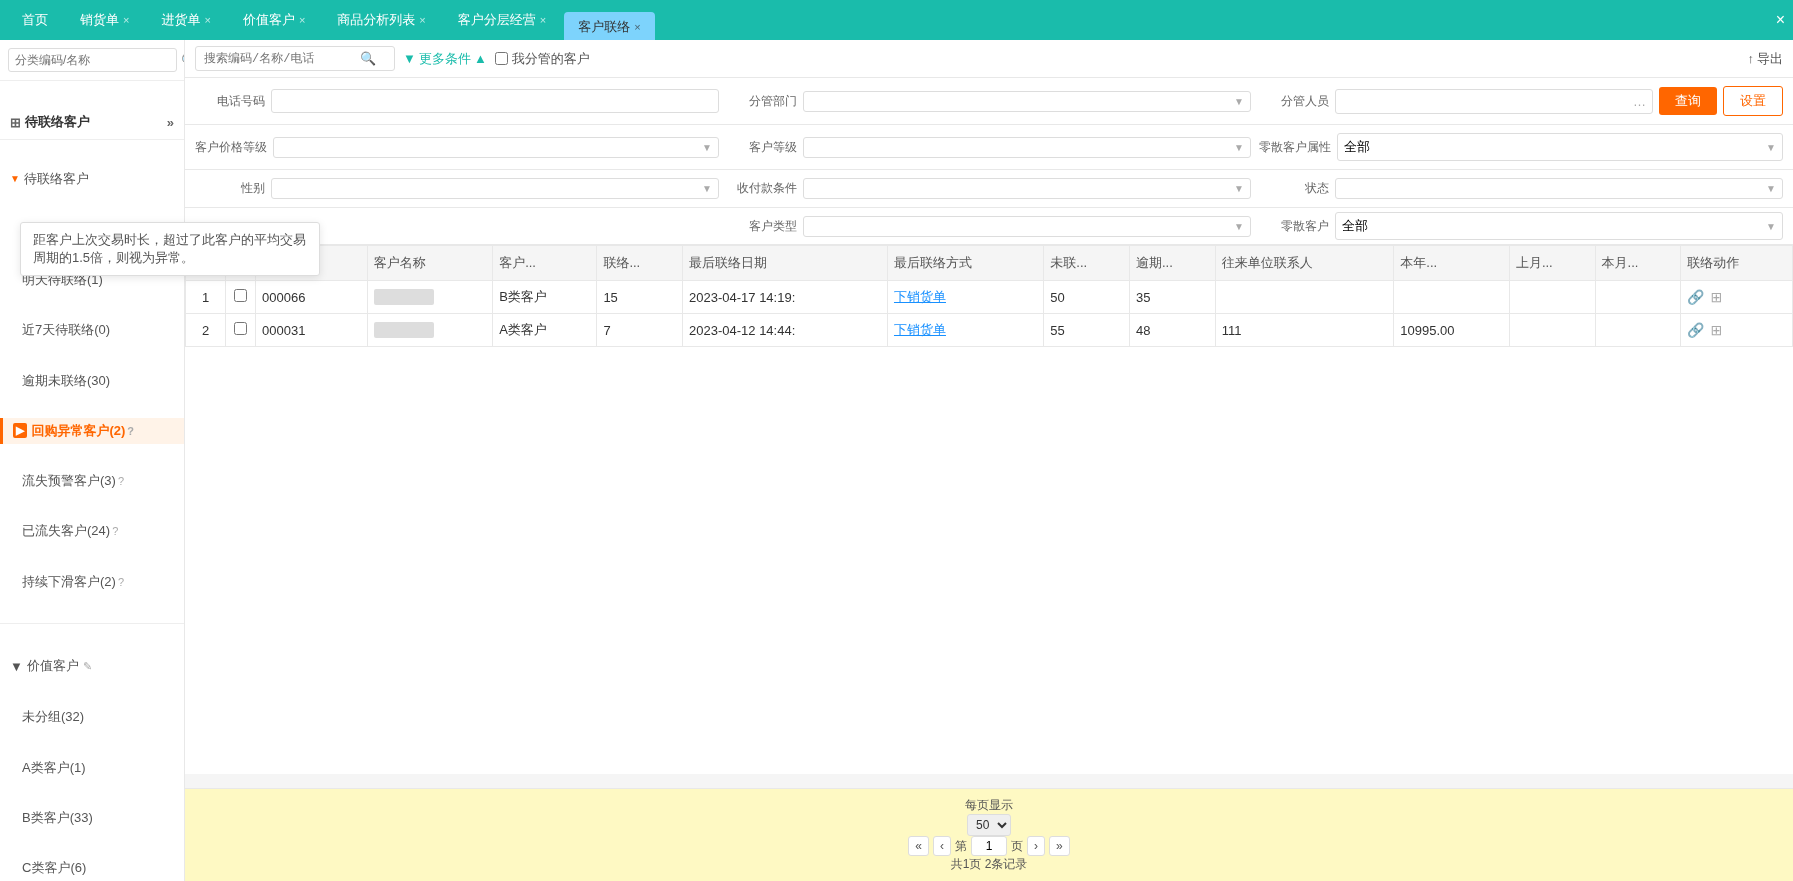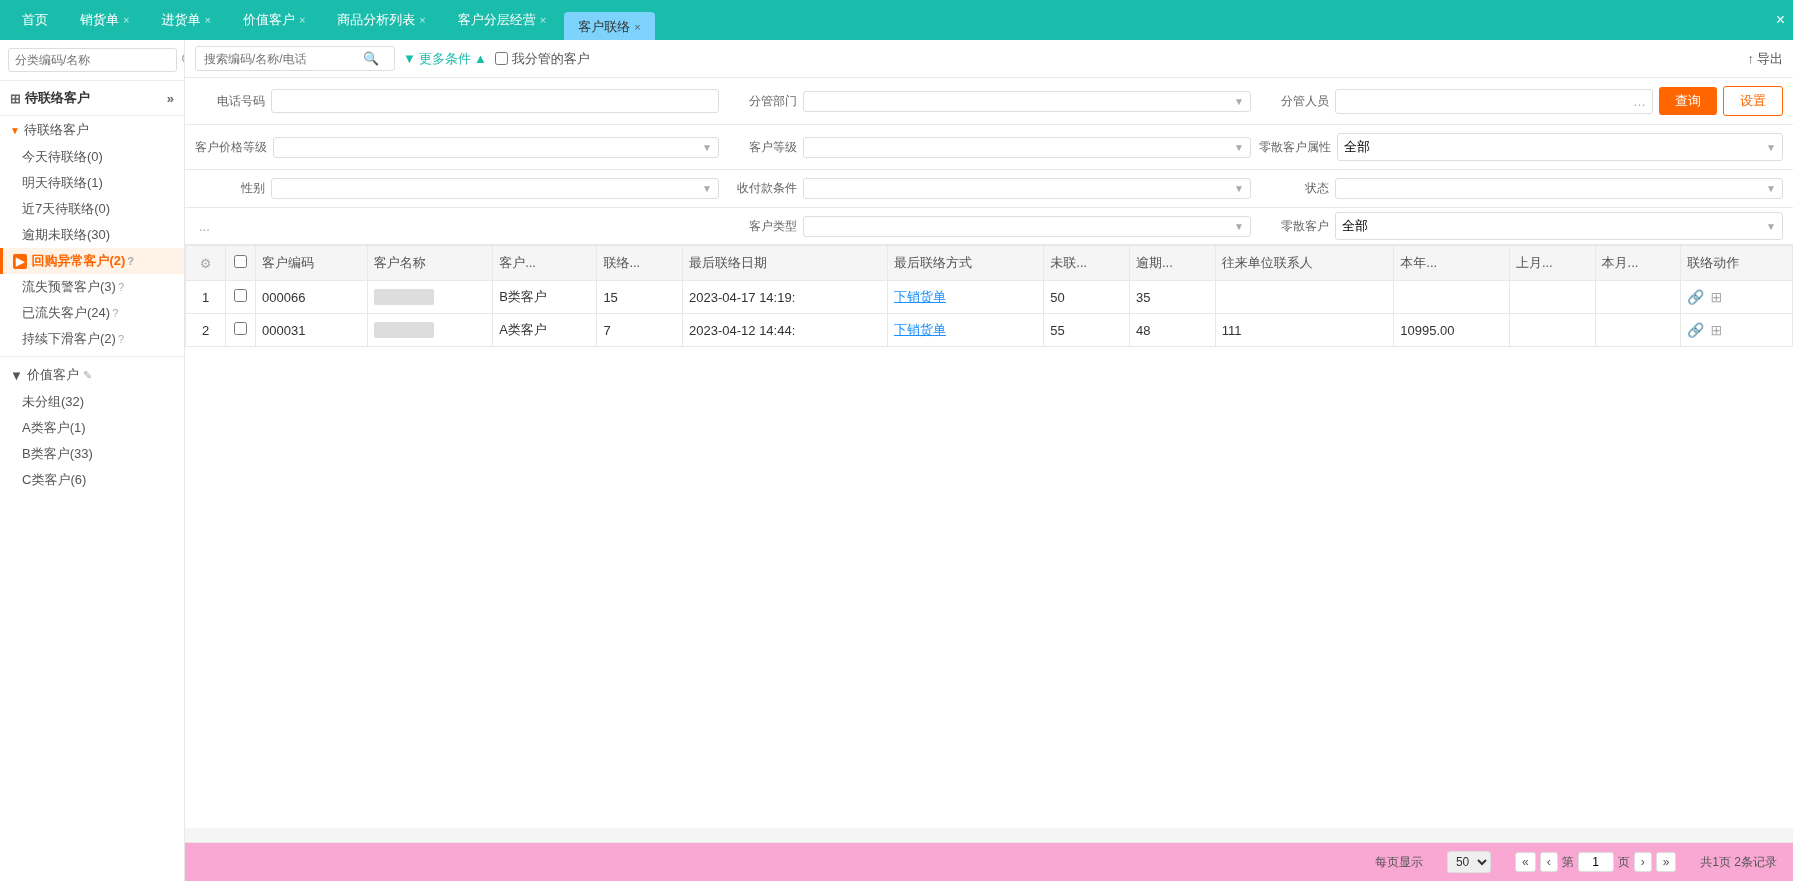--- a/index.html
+++ b/index.html
@@ -17,21 +17,21 @@
     .nav-tab.active { background: #7dd3fc; color: #333; border-radius: 4px 4px 0 0; margin-top: 14px; }
     .nav-tab .close-x { font-size: 11px; opacity: 0.7; }
     .nav-close-all { margin-left: auto; color: white; cursor: pointer; font-size: 16px; }
 
     
     .main-layout { display: flex; height: calc(881px - 40px); }
 
     
     .sidebar {
       width: 185px; background: white; border-right: 1px solid #e8e8e8;
-      display: flex; flex-direction: column; overflow-y: auto; flex-shrink: 0;
+      display: flex; flex-direction: column; overflow-y: auto; flex-shrink: 0; justify-content: space-between;
     }
     .sidebar-search {
       padding: 8px; border-bottom: 1px solid #eee; display: flex; align-items: center; gap: 4px;
     }
     .sidebar-search input {
       flex: 1; border: 1px solid #ddd; border-radius: 3px; padding: 4px 6px; font-size: 12px; outline: none;
     }
     .sidebar-search .search-icon { color: #aaa; cursor: pointer; }
     .sidebar-all-customers {
       display: flex; align-items: center; padding: 8px 10px; font-weight: bold; color: #333;
@@ -64,21 +64,21 @@
 
     
     .filter-bar {
       background: white; border-bottom: 1px solid #e8e8e8; padding: 6px 10px;
       display: flex; align-items: center; gap: 8px; flex-shrink: 0;
     }
     .filter-search {
       display: flex; align-items: center; border: 1px solid #ddd; border-radius: 3px;
       padding: 4px 8px; gap: 4px; min-width: 200px;
     }
-    .filter-search input { border: none; outline: none; font-size: 12px; color: #555; min-width: 150px; }
+    .filter-search input { border: none; outline: none; font-size: 12px; color: #555; min-width: 150px; font-family: Liberation Mono, monospace; }
     .filter-more { display: flex; align-items: center; gap: 3px; color: #1abcab; cursor: pointer; font-size: 12px; }
     .filter-my-customer { display: flex; align-items: center; gap: 4px; color: #555; font-size: 12px; cursor: pointer; }
     .filter-my-customer input[type=checkbox] { cursor: pointer; }
     .export-btn { margin-left: auto; display: flex; align-items: center; gap: 3px; color: #555; cursor: pointer; font-size: 12px; }
 
     
     .filter-form {
       background: white; border-bottom: 1px solid #e8e8e8; padding: 8px 10px;
       display: grid; grid-template-columns: repeat(3, 1fr); gap: 8px; flex-shrink: 0;
     }
@@ -118,22 +118,22 @@
     .col-check { width: 30px; text-align: center; }
     .link-text { color: #1890ff; text-decoration: underline; cursor: pointer; }
     .action-icons { display: flex; gap: 6px; align-items: center; }
     .action-icon { color: #aaa; cursor: pointer; font-size: 14px; }
 
     
     .th-gear { color: #aaa; cursor: pointer; }
 
     
     .pagination {
-      background: #f9a8d4; border-top: 1px solid #e8e8e8; padding: 8px 16px;
-      display: flex; align-items: center; justify-content: flex-end; gap: 24px; flex-shrink: 0;
+      background: #fef9c3; border-top: 1px solid #e8e8e8; padding: 8px 16px;
+      display: flex; align-items: center; justify-content: flex-end; gap: 0; flex-shrink: 0; flex-direction: column;
     }
     .pagination-label { color: #555; font-size: 12px; }
     .pagination-select {
       border: 1px solid #ddd; border-radius: 3px; padding: 2px 4px; font-size: 12px; color: #333;
     }
     .pagination-nav { display: flex; align-items: center; gap: 4px; }
     .page-btn { border: 1px solid #ddd; border-radius: 3px; padding: 2px 6px; cursor: pointer; background: white; color: #555; font-size: 12px; }
     .page-input { border: 1px solid #ddd; border-radius: 3px; padding: 2px 4px; width: 36px; text-align: center; font-size: 12px; }
     .page-total { color: #555; font-size: 12px; }
 
@@ -237,20 +237,23 @@
       <span>A类客户(1)</span>
     </div>
     <div class="sidebar-item">
       <span>B类客户(33)</span>
     </div>
     <div class="sidebar-item">
       <span>C类客户(6)</span>
     </div>
   </div>
 
+  <div class="tooltip-box">
+    <span>距客户上次交易时长，超过了此客户的平均交易周期的1.5倍，则视为异常。</span>
+  </div>
 
   <div class="content-area">
 
     <div class="filter-bar">
       <div class="filter-search">
         <input type="text" style="font-size: 12px;" placeholder="搜索编码/名称/电话">
         <span style="color:#1abcab; cursor:pointer;">🔍</span>
       </div>
       <div class="filter-more">
         <span>▼</span>

